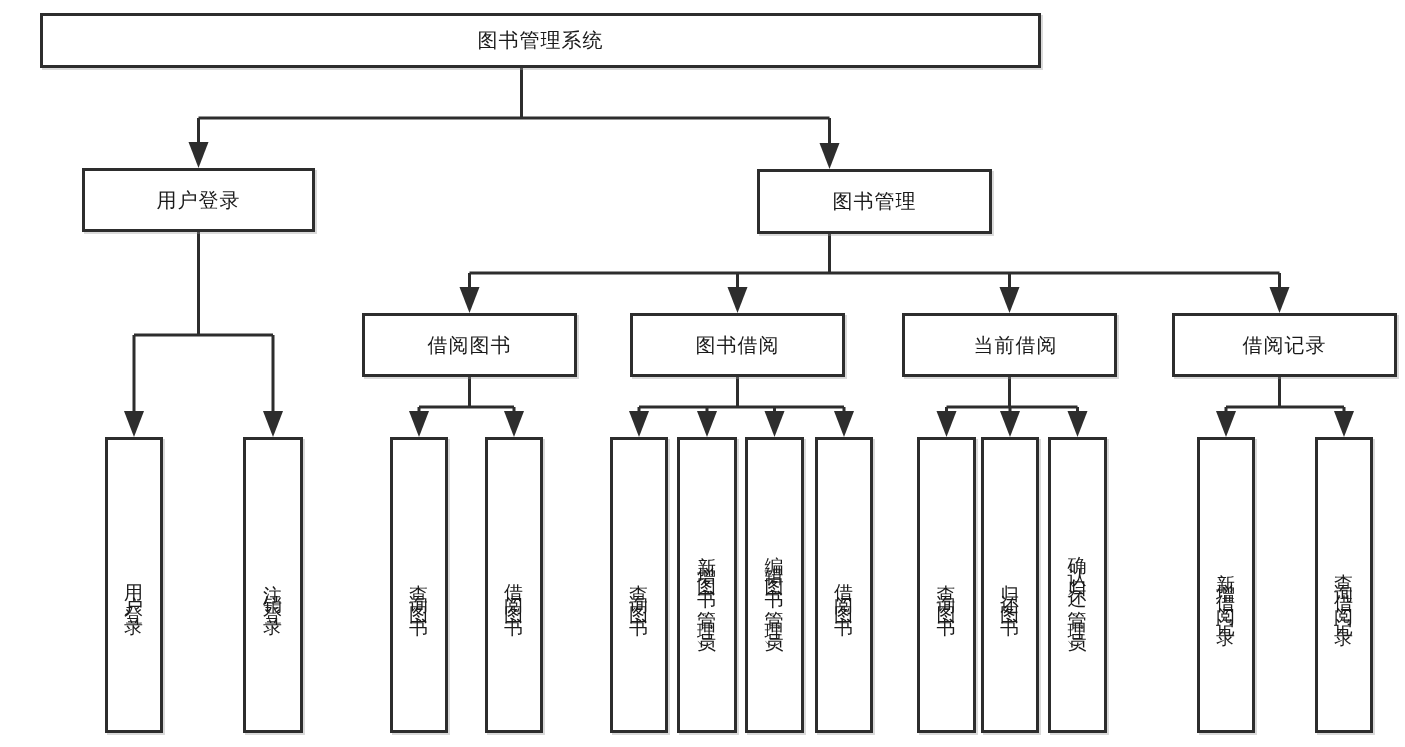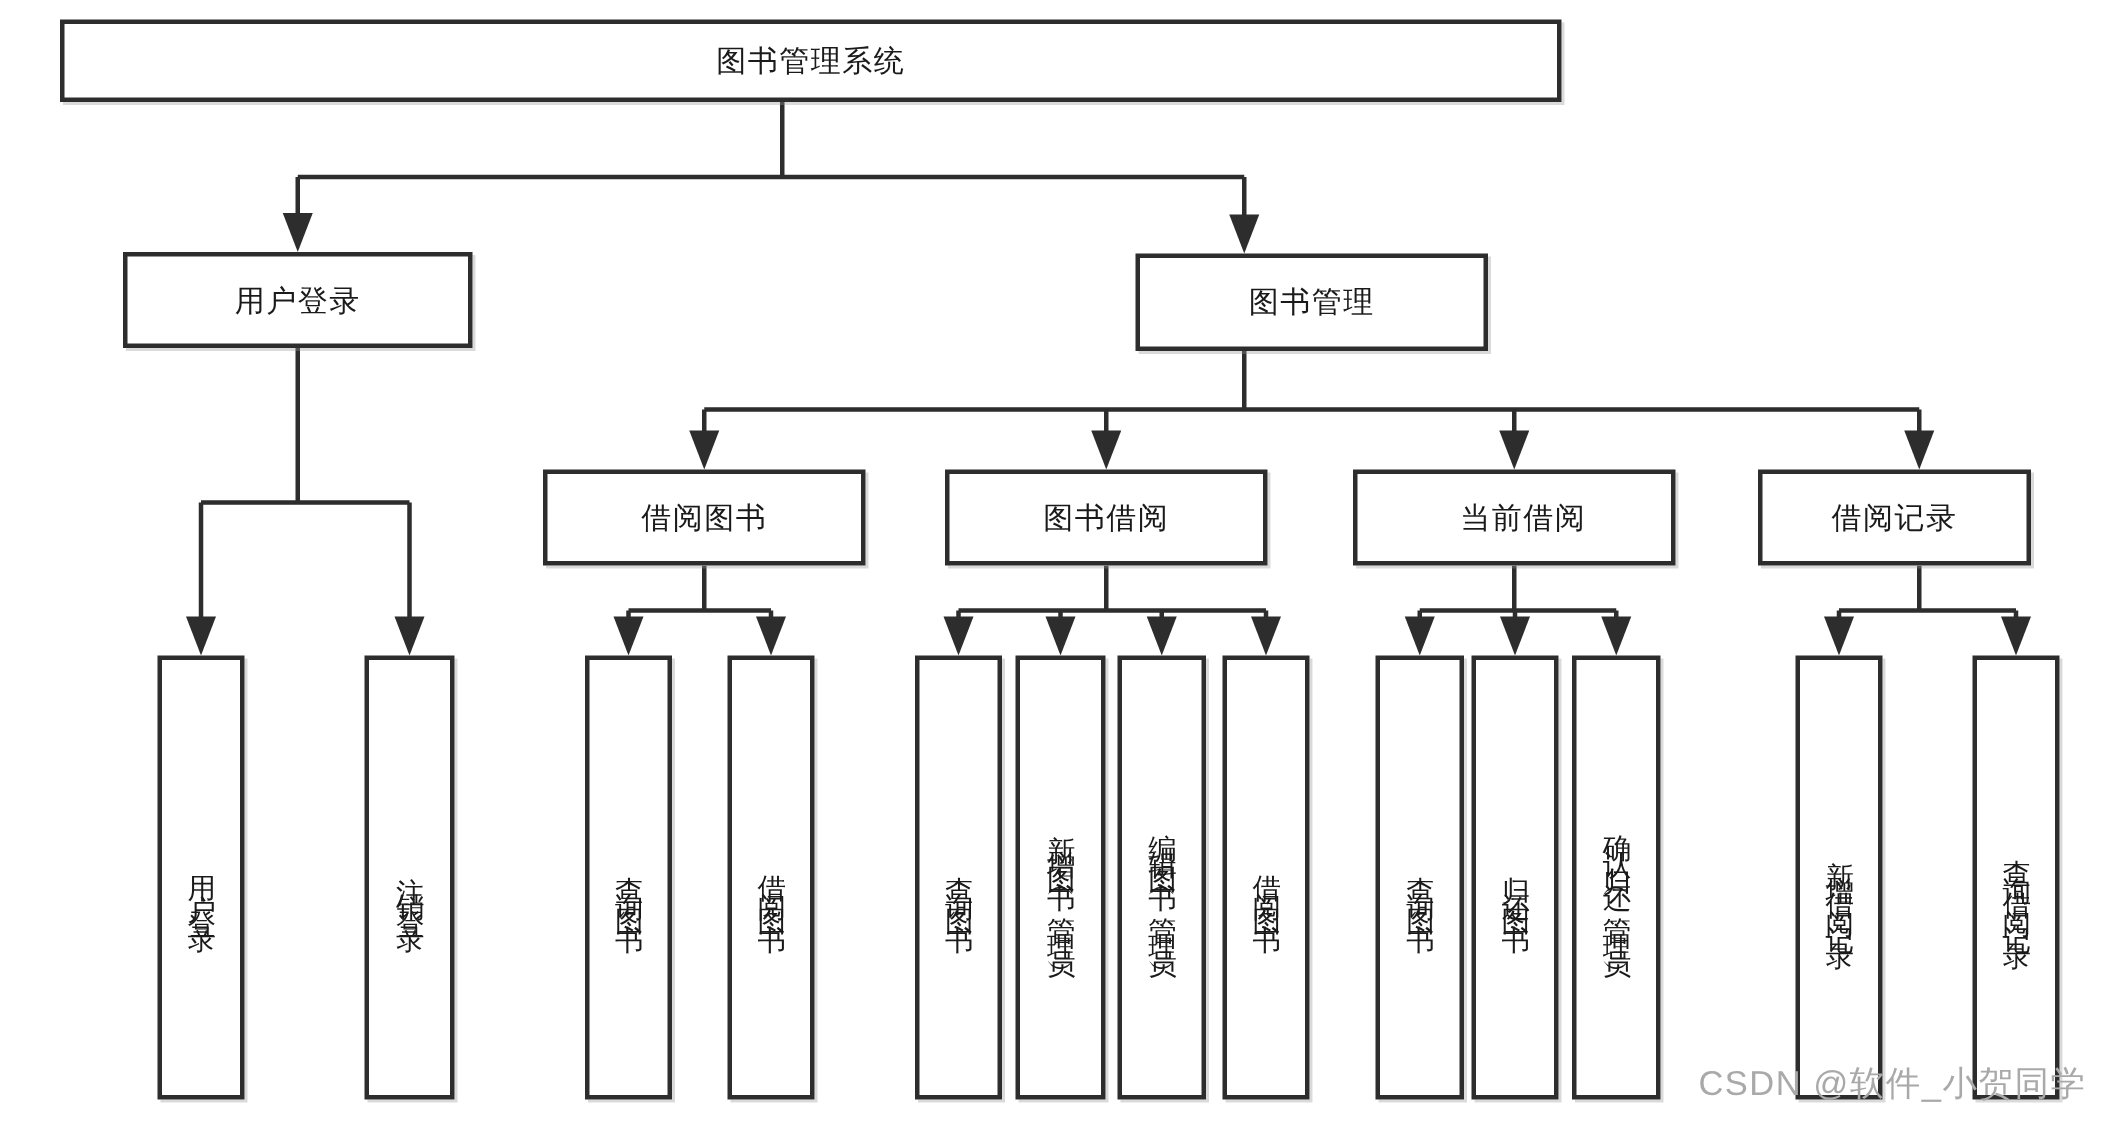--- a/index.html
+++ b/index.html
@@ -86,21 +86,21 @@
       </div>
       <div class="node h-node" style="left: 362px; top: 313px; width: 215px; height: 64px;">
         <span class="label">借阅图书</span>
       </div>
       <div class="node h-node" style="left: 630px; top: 313px; width: 215px; height: 64px;">
         <span class="label">图书借阅</span>
       </div>
       <div class="node h-node" style="left: 902px; top: 313px; width: 215px; height: 64px; padding-left: 12px;">
         <span class="label">当前借阅</span>
       </div>
-      <div class="node h-node" style="left: 1172px; top: 313px; width: 182px; height: 64px;">
+      <div class="node h-node" style="left: 1172px; top: 313px; width: 225px; height: 64px;">
         <span class="label">借阅记录</span>
       </div>
       <div class="node v-node" style="left: 105px; top: 437px; width: 58px; height: 296px;">
         <span class="label">用户登录</span>
       </div>
       <div class="node v-node" style="left: 243px; top: 437px; width: 60px; height: 296px;">
         <span class="label">注销登录</span>
       </div>
       <div class="node v-node" style="left: 390px; top: 437px; width: 58px; height: 296px;">
         <span class="label">查询图书</span>
@@ -129,14 +129,13 @@
       <div class="node v-node" style="left: 1048px; top: 437px; width: 59px; height: 296px;">
         <span class="label">确认归还（管理员）</span>
       </div>
       <div class="node v-node" style="left: 1197px; top: 437px; width: 58px; height: 296px;">
         <span class="label">新增借阅记录</span>
       </div>
       <div class="node v-node" style="left: 1315px; top: 437px; width: 58px; height: 296px;">
         <span class="label">查询借阅记录</span>
       </div>
     </div>
-  <div id="watermark">CSDN @软件_小贺同学</div>
 </div>
 
 </body></html>

